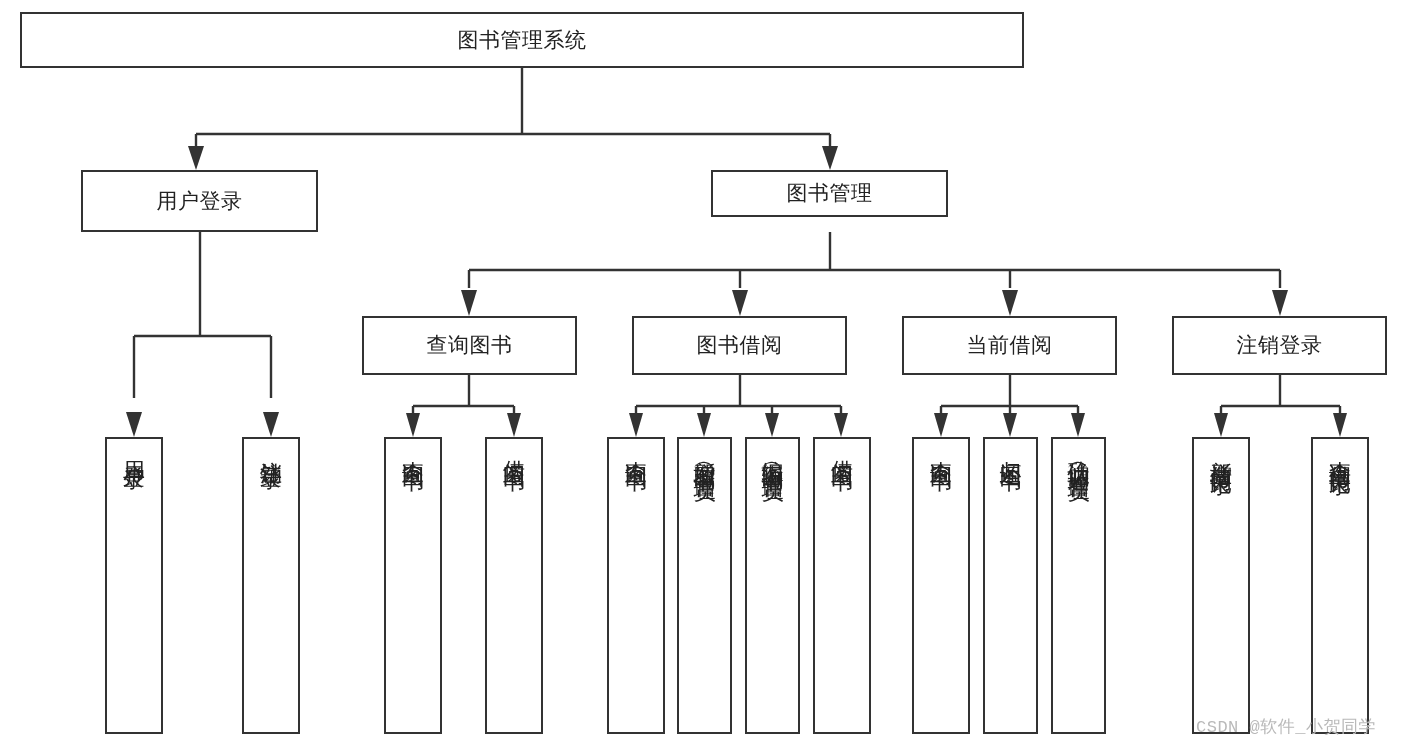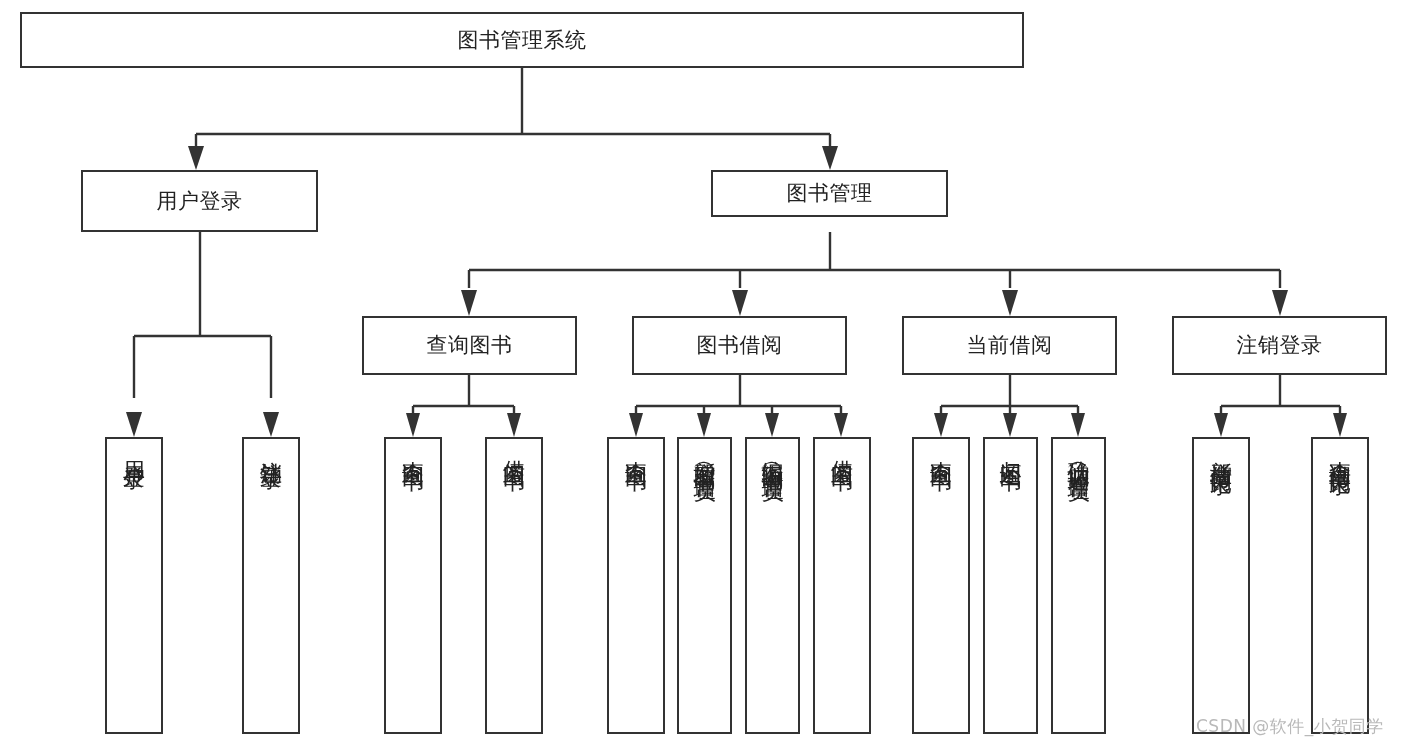--- a/index.html
+++ b/index.html
@@ -219,15 +219,15 @@
     <span class="label">确认归还（管理员）</span>
   </div>
 
   <div class="node vert" style="left:1192px; top:437px; width:58px; height:297px;">
     <span class="label">新增借阅记录</span>
   </div>
   <div class="node vert" style="left:1311px; top:437px; width:58px; height:297px;">
     <span class="label">查询借阅记录</span>
   </div>
 
-  <div class="watermark" style="left:1196px; top:715px;">CSDN @软件_小贺同学</div>
+  <div class="watermark" style="left:1196px; top:715px;font-family:Liberation Mono, monospace;">CSDN @软件_小贺同学</div>
 
 </div>
 
 </body></html>

